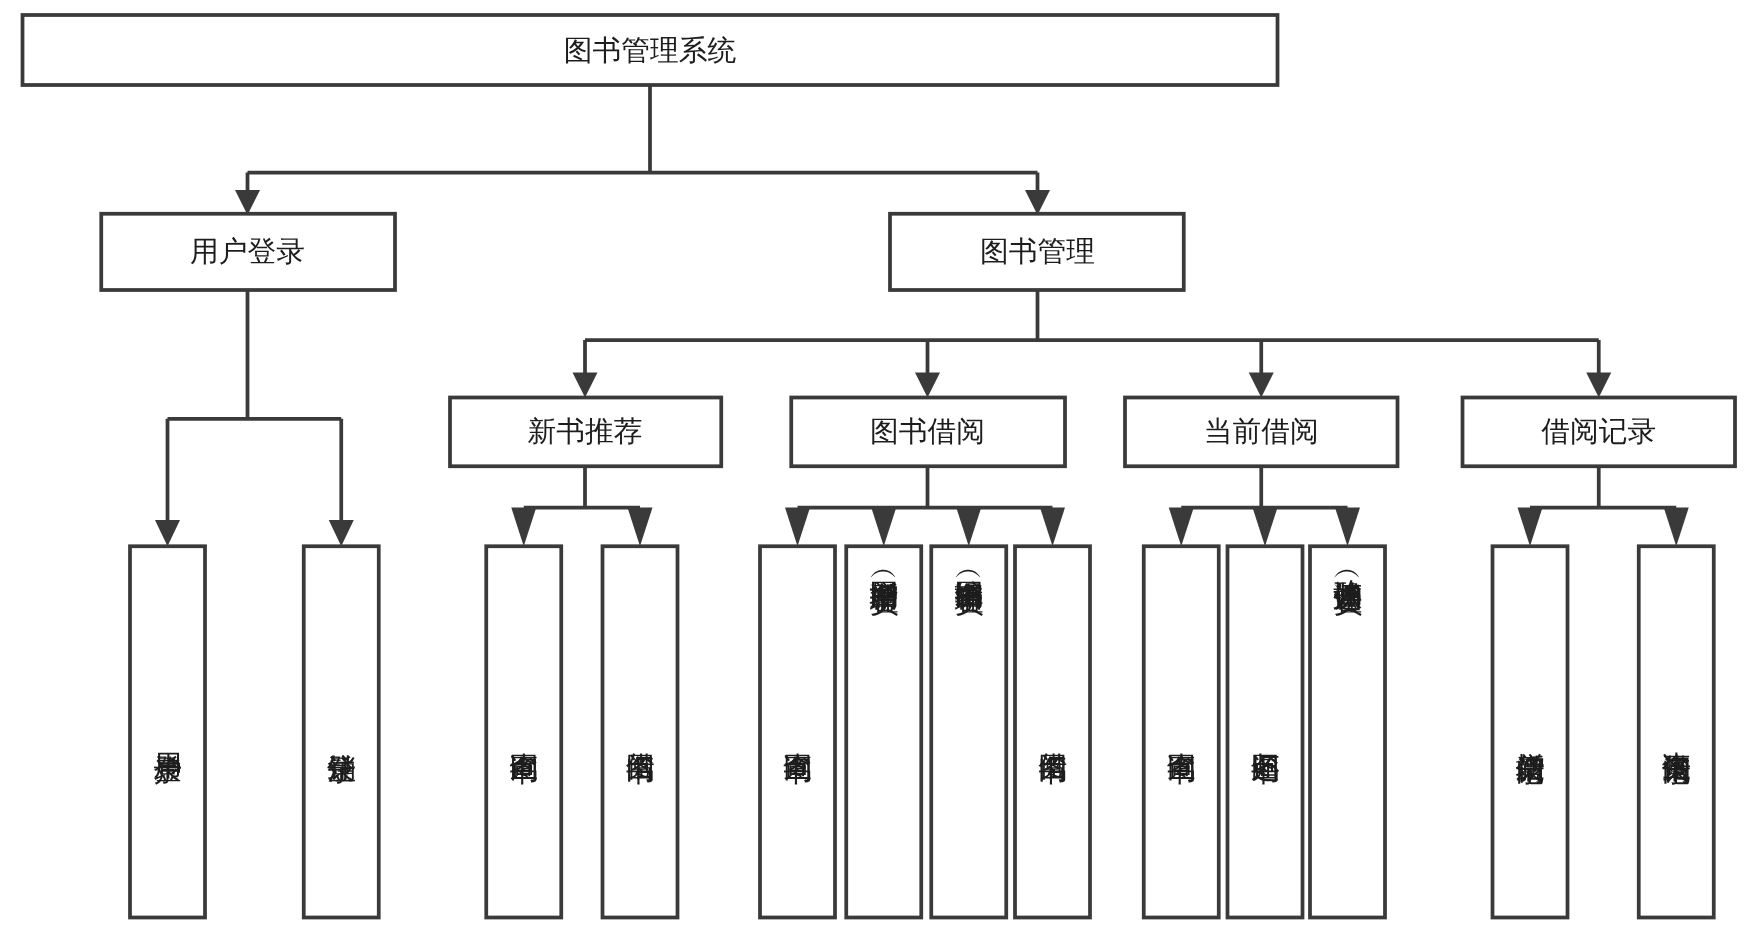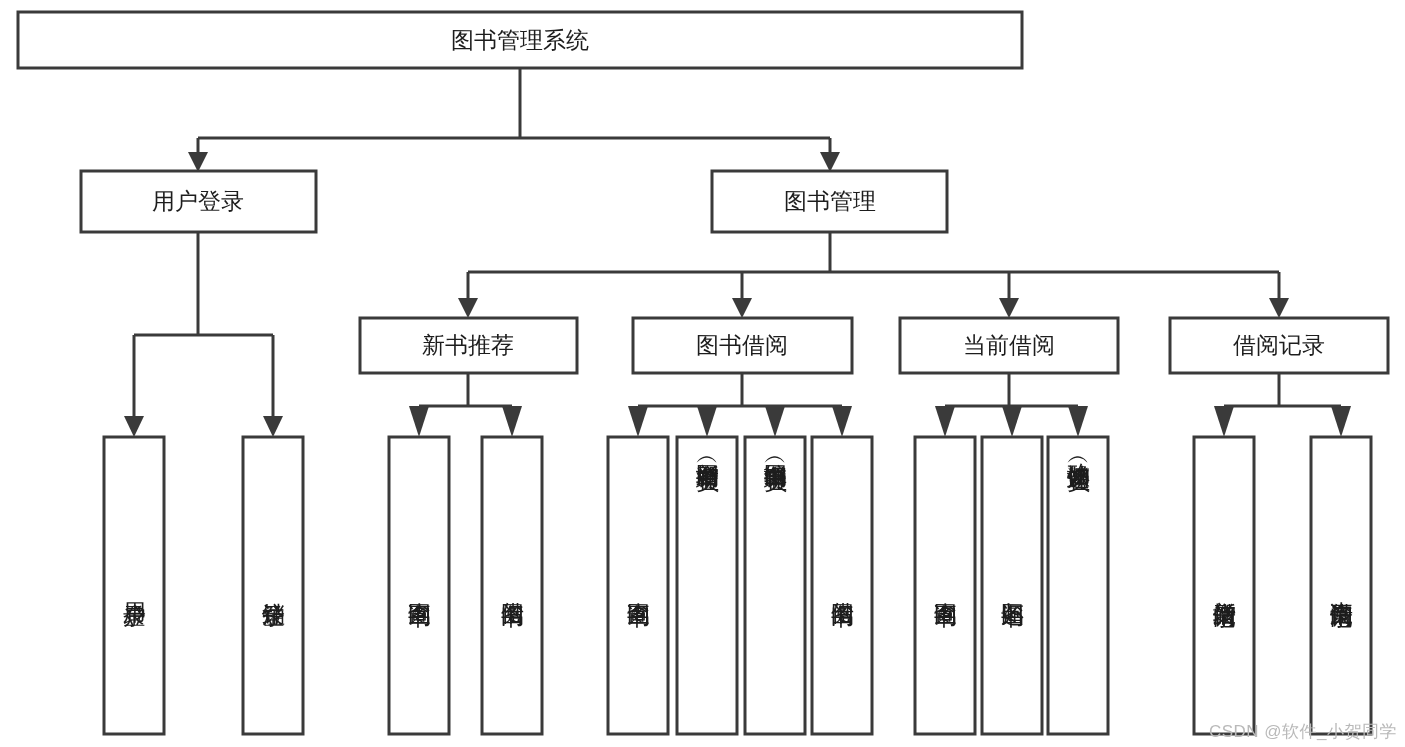--- a/index.html
+++ b/index.html
@@ -223,14 +223,13 @@
     <span class="leaf-label" style="margin-top:8px;">确认归还（管理员）</span>
   </div>
 
   <div class="leaf-label-wrap" style="left:1194px; top:437px; width:60px; height:297px;">
     <span class="leaf-label">新增借阅记录</span>
   </div>
   <div class="leaf-label-wrap" style="left:1311px; top:437px; width:60px; height:297px;">
     <span class="leaf-label">查询借阅记录</span>
   </div>
 
-  <div class="watermark">CSDN @软件_小贺同学</div>
 </div>
 
 </body></html>

